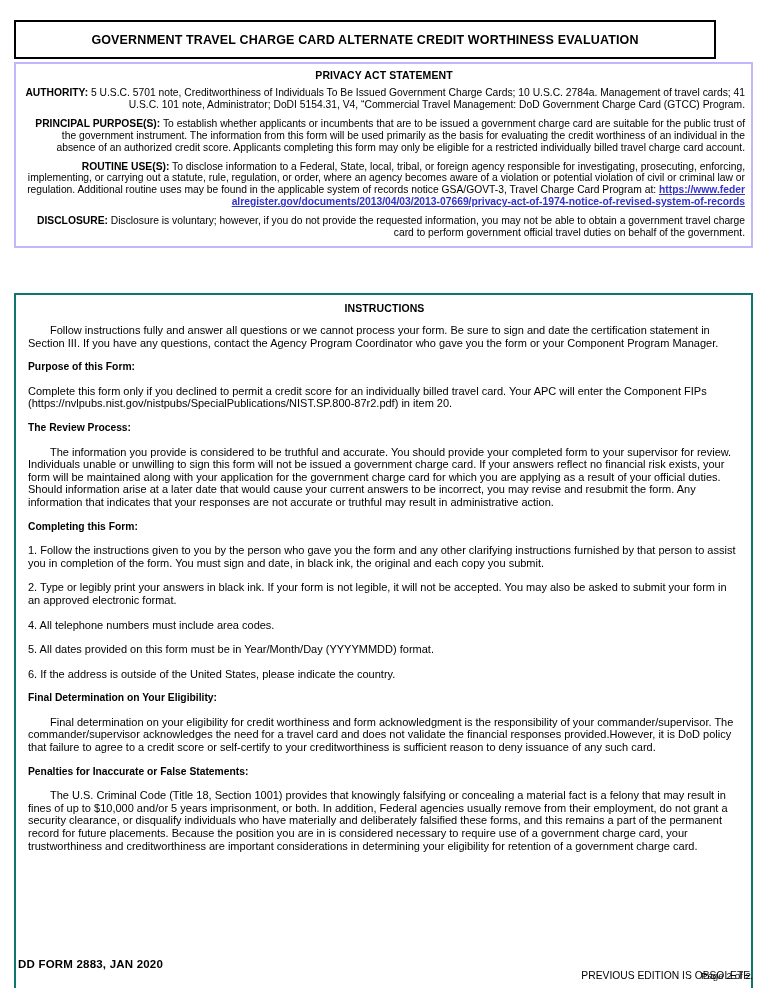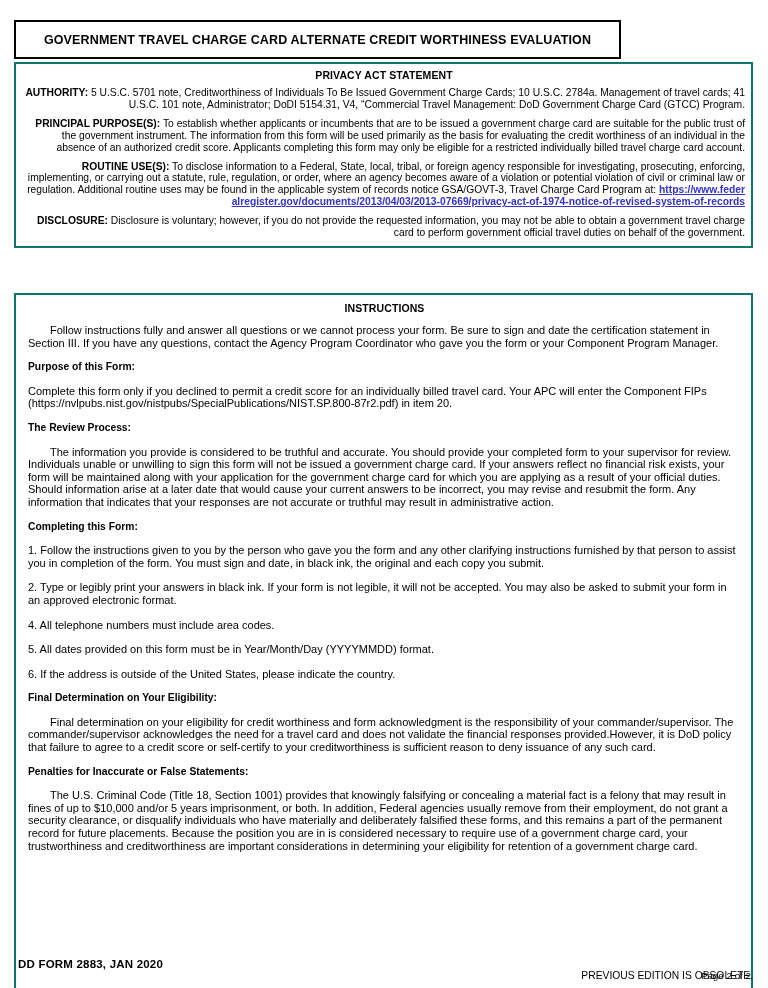--- a/index.html
+++ b/index.html
@@ -20,21 +20,21 @@
     left: 0; top: 0;
     width: 768px;
     height: 988px;
   }
 
   
   .title-box {
     position: absolute;
     left: 14px;
     top: 20px;
-    width: 607px;
+    width: 702px;
     height: 39px;
     border: 2px solid #000;
     box-sizing: border-box;
     display: flex;
     align-items: center;
     justify-content: center;
   }
   .title-text {
     font-size: 12.5px;
     font-weight: bold;
@@ -42,21 +42,21 @@
     text-align: center;
   }
 
   
   .privacy-box {
     position: absolute;
     left: 14px;
     top: 62px;
     width: 739px;
     height: 186px;
-    border: 2px solid #0f766e;
+    border: 2px solid #c4b5fd;
     box-sizing: border-box;
     padding: 5px 6px 4px 7px;
   }
   .privacy-heading {
     text-align: center;
     font-size: 10.5px;
     font-weight: bold;
     margin-bottom: 6px;
     letter-spacing: 0.1px;
   }

